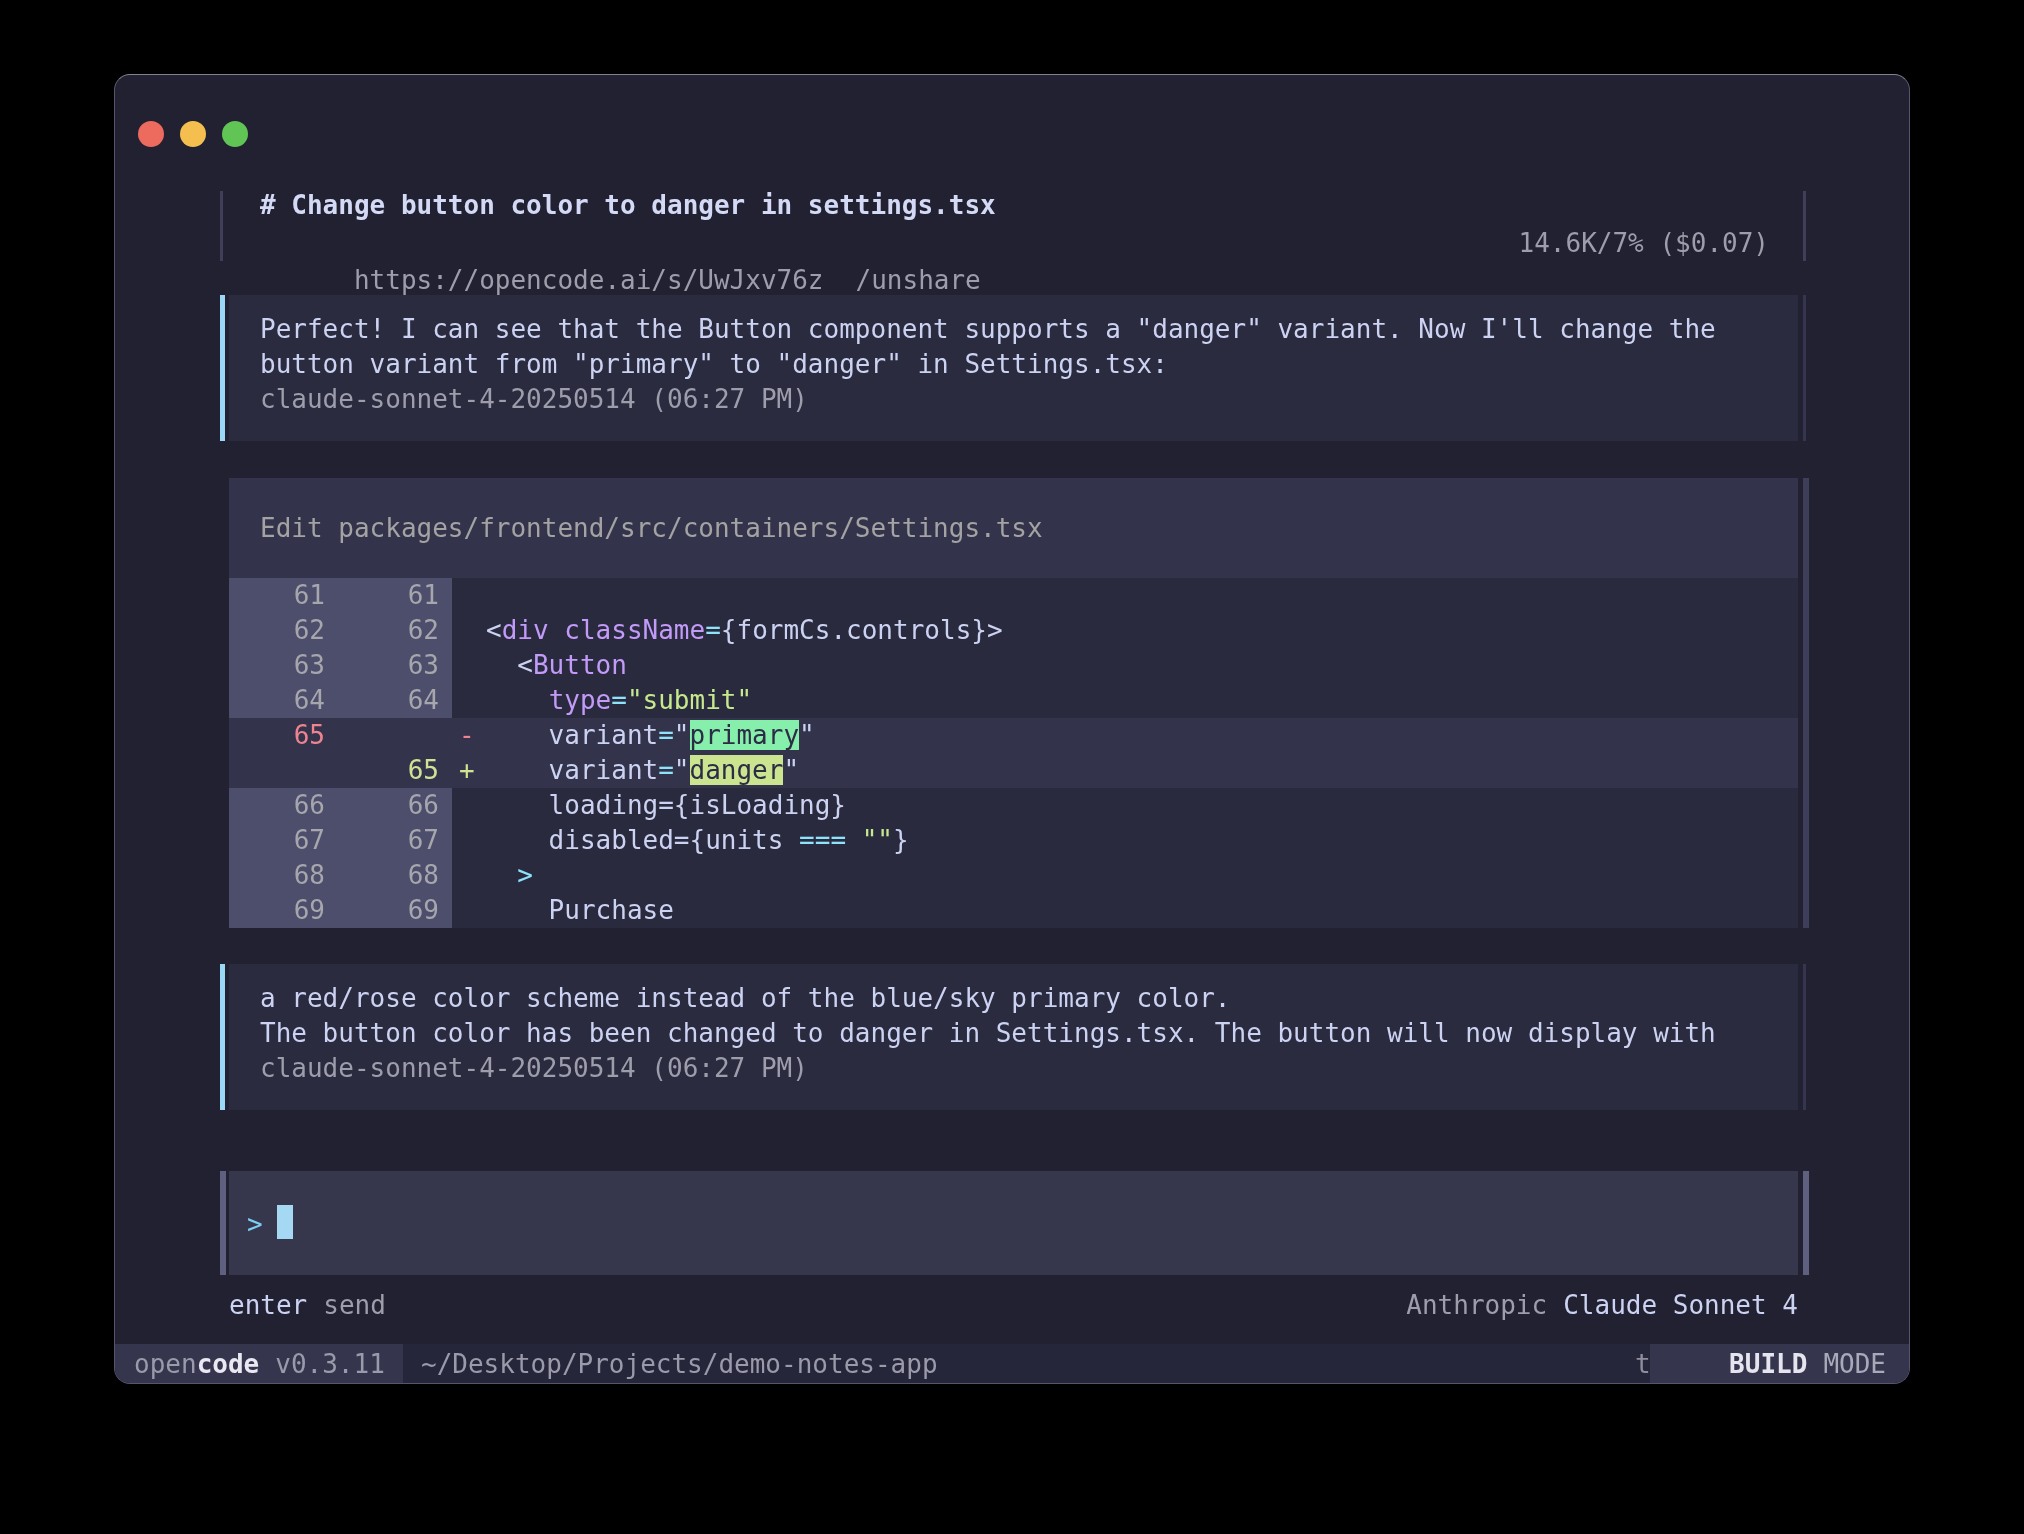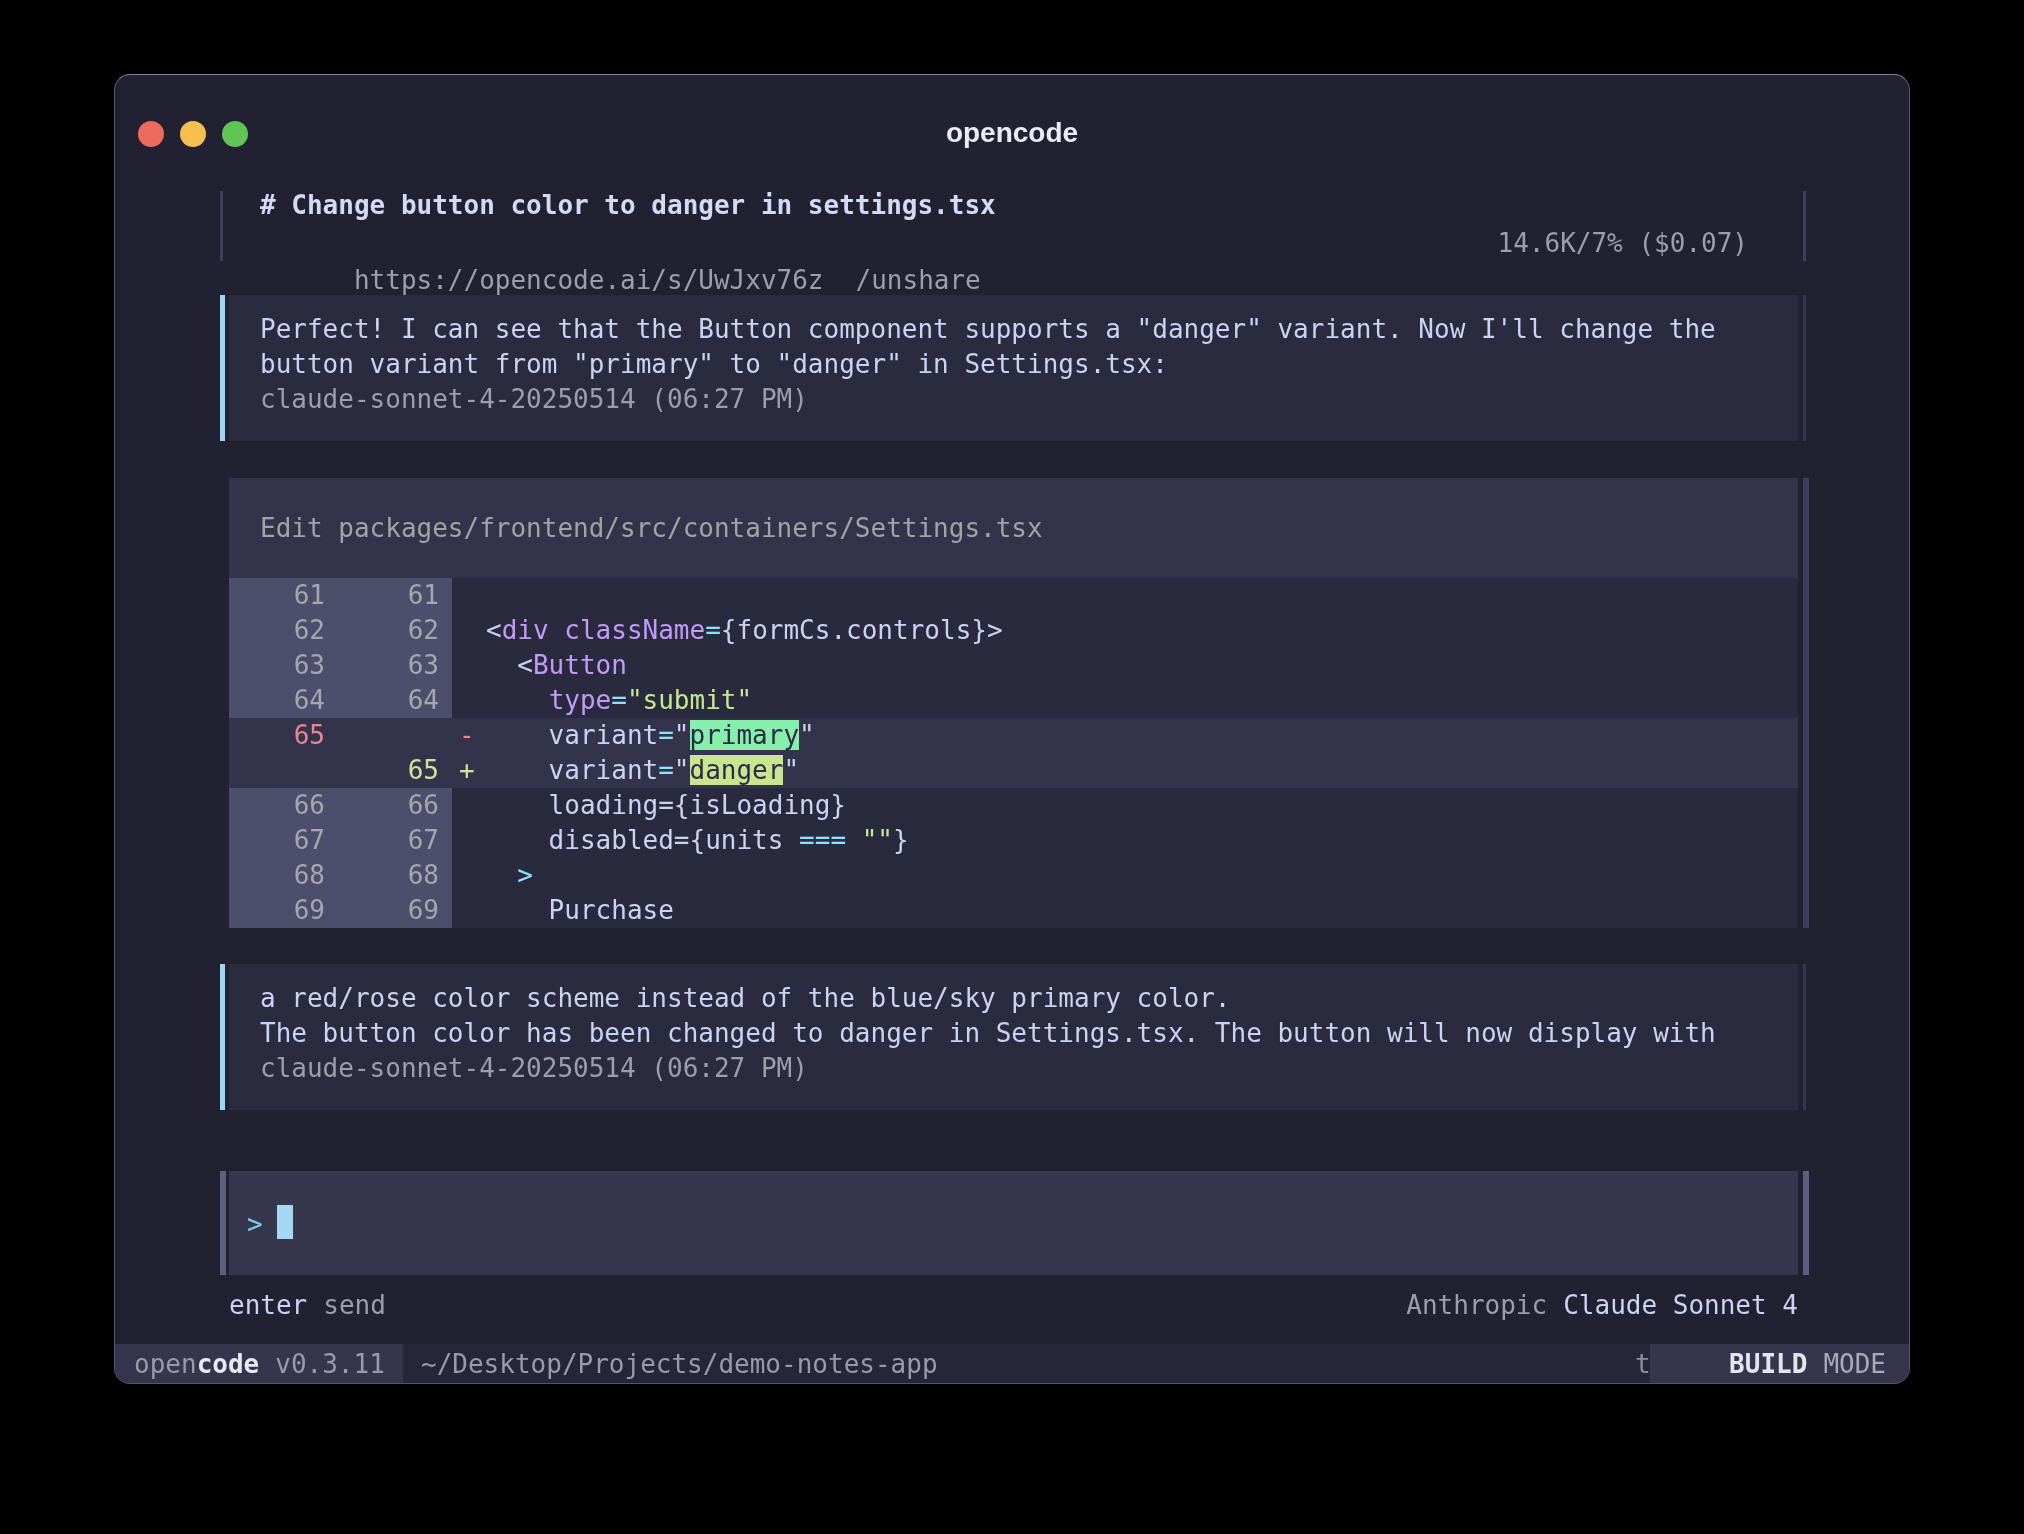--- a/index.html
+++ b/index.html
@@ -25,21 +25,21 @@
     color:#eceaf4;
   }
   
   .share-header { position:absolute; top:112px; left:105px; width:1589px; height:78px; }
   .share-header .vbar { position:absolute; top:4px; width:3px; height:70px; background:#3f3f5a; }
   .vbar-left  { left:0; }
   .vbar-right { right:3px; }
   .sh-title { position:absolute; left:40px; top:0; line-height:37px; font-weight:bold; color:#d4daf6; white-space:pre; }
   .sh-sub   { position:absolute; left:40px; top:38px; line-height:37px; color:#9d9dab; white-space:pre; }
   .sh-unshare { margin-left:32px; color:#9d9dab; }
-  .sh-usage { position:absolute; right:61px; top:38px; line-height:37px; color:#9d9dab; }
+  .sh-usage { position:absolute; right:40px; top:38px; line-height:37px; color:#9d9dab; }
   
   .msg { position:absolute; left:105px; width:1589px; height:146px; }
   .msg-1 { top:220px; }
   .msg-2 { top:889px; }
   .msg .cbar { position:absolute; left:0; top:0; bottom:0; width:5px; background:#9bd8f5; }
   .msg .rbar { position:absolute; right:3px; top:0; bottom:0; width:3px; background:#35354f; }
   .msg .body {
     position:absolute; left:9px; top:0; bottom:0; width:1569px;
     background:#2b2b40; padding:17px 0 0 31px; line-height:35px; color:#ccd3f2;
   }
@@ -101,21 +101,20 @@
   .sb-mode-rest { color:#a9a9b9; margin-left:16px; }
 </style>
 </head>
 <body>
 
 <div class="window">
 
   <span class="dot dot-red"></span>
   <span class="dot dot-yellow"></span>
   <span class="dot dot-green"></span>
-  <div class="win-title">opencode</div>
 
   <div class="share-header">
     <div class="vbar vbar-left"></div>
     <div class="vbar vbar-right"></div>
     <div class="sh-title"># Change button color to danger in settings.tsx</div>
     <div class="sh-sub">
       <span>https://opencode.ai/s/UwJxv76z</span><span class="sh-unshare">/unshare</span>
     </div>
     <div class="sh-usage">14.6K/7% ($0.07)</div>
   </div>

